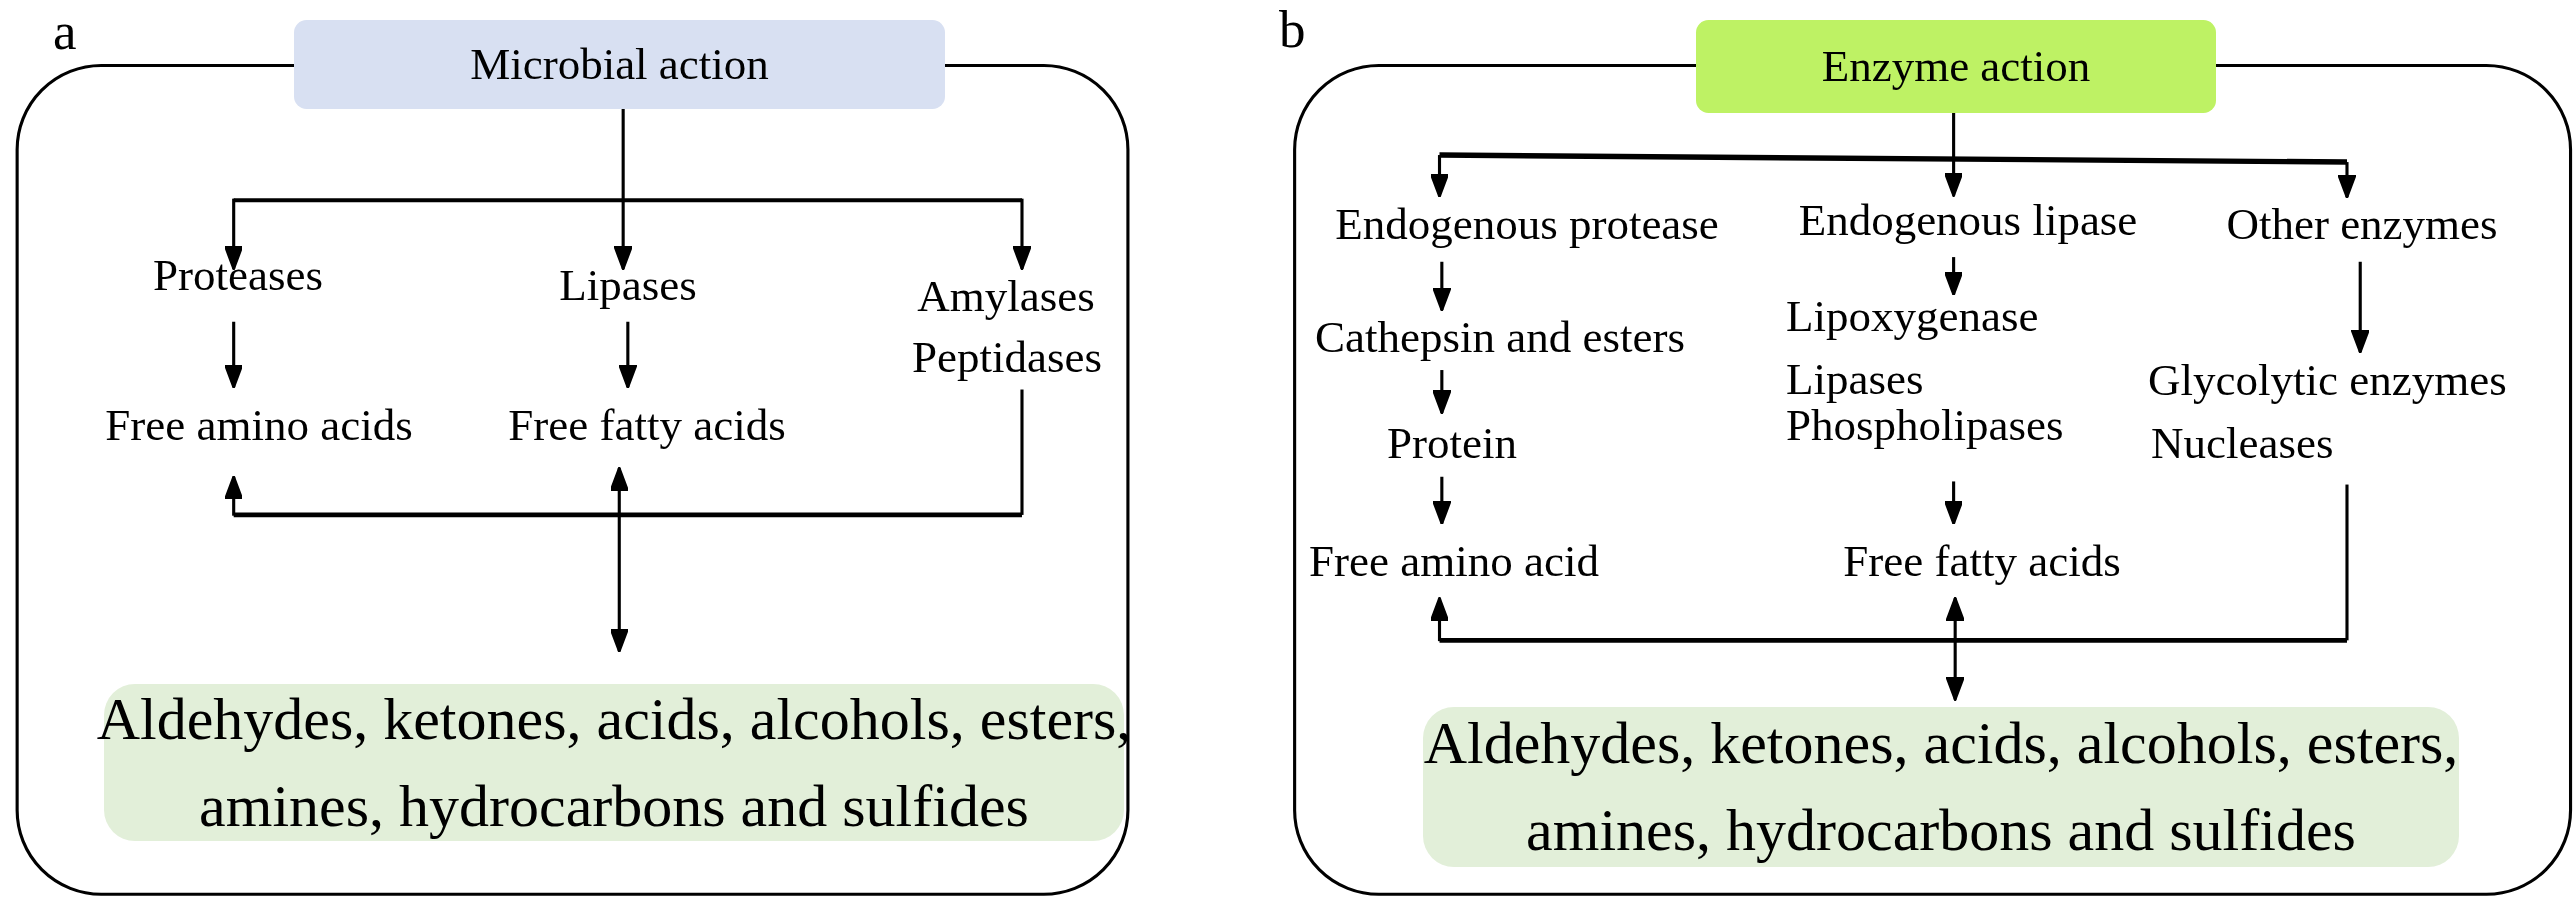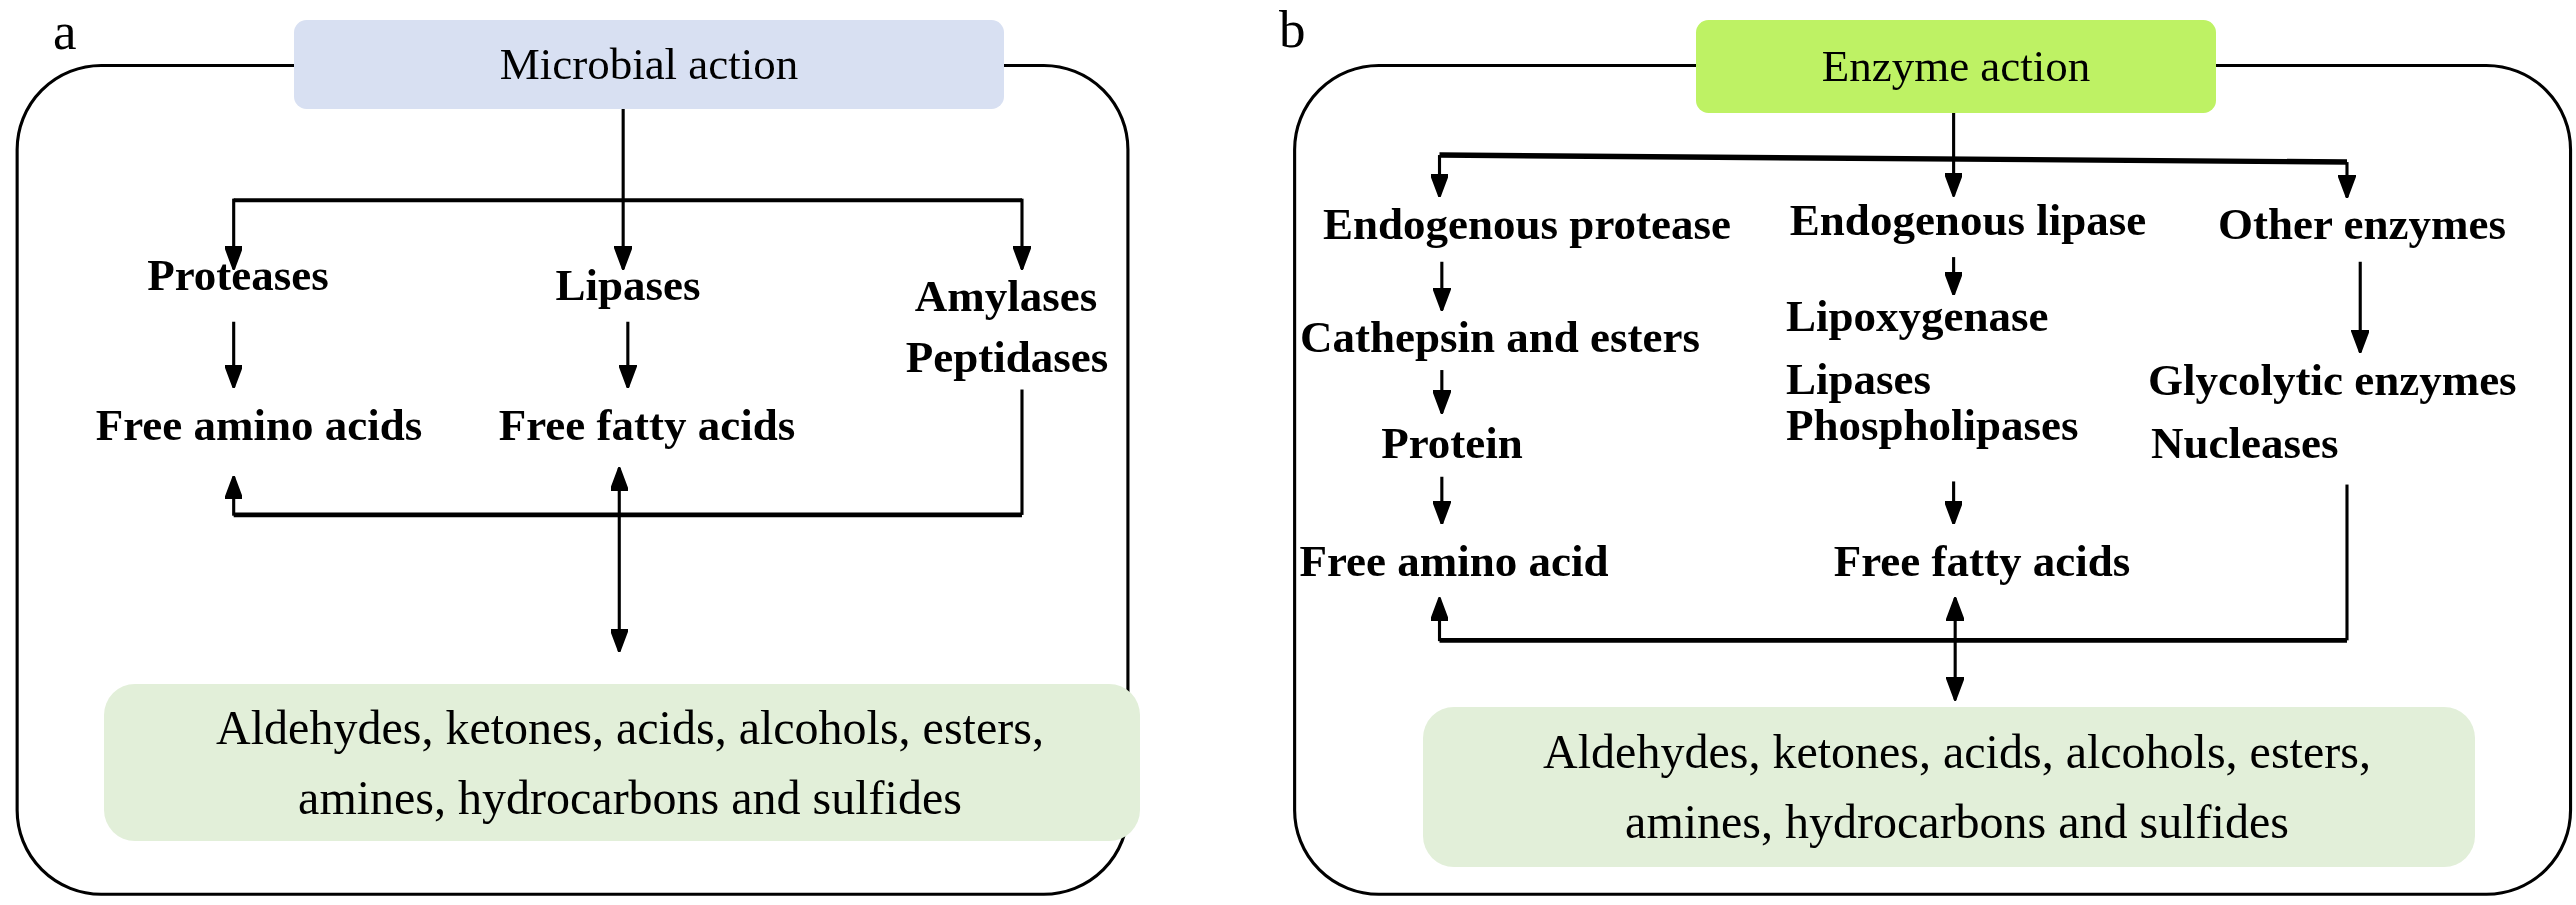--- a/index.html
+++ b/index.html
@@ -11,44 +11,42 @@
     color:#000;
     overflow:hidden;
   }
   .layer{position:absolute;left:0;top:0;}
   .lbl{
     position:absolute;
     white-space:nowrap;
     font-size:45px;
     line-height:1.12;
     color:#000;
-    font-weight:bold;
   }
   .ctr{transform:translateX(-50%);}
   .panel-letter{
     position:absolute;
     font-size:53px;
     line-height:1.1;
   }
   .hdr{
     position:absolute;
     display:flex;align-items:center;justify-content:center;
     font-size:45px;
     border-radius:12.5px;
     white-space:nowrap;
   }
   .result{
     position:absolute;
     display:flex;flex-direction:column;align-items:center;justify-content:center;
-    font-size:48px;
+    font-size:60px;
     line-height:1.45;
     border-radius:31px;
     text-align:center;
     white-space:nowrap;
-    padding-left:16px;
   }
   svg line, svg path, svg rect{stroke:#000;}
 </style>
 </head>
 <body>
 
 <div class="canvas">
 
   <svg class="layer" width="2576" height="906" viewBox="0 0 3307 1163">
     <defs>
@@ -85,21 +83,21 @@
     <line x1="2508" y1="618" x2="2508" y2="672" stroke-width="4" marker-end="url(#ah)"></line>
     <line x1="3013" y1="622" x2="3013" y2="822" stroke-width="4"></line>
     <line x1="1848" y1="822" x2="3013" y2="822" stroke-width="6"></line>
     <line x1="1848" y1="823" x2="1848" y2="768" stroke-width="4" marker-end="url(#ah)"></line>
     <line x1="2510" y1="823" x2="2510" y2="768" stroke-width="4" marker-end="url(#ah)"></line>
     <line x1="2510" y1="822" x2="2510" y2="898" stroke-width="4" marker-end="url(#ah)"></line>
   </svg>
 
   <div class="panel-letter" style="left:53px;top:1.6px;">a</div>
 
-  <div class="hdr" style="left: 294px; top: 19.5px; width: 710px; height: 89px; background-color: rgb(216, 224, 242); font-family: Liberation Serif, serif;">
+  <div class="hdr" style="left: 294px; top: 19.5px; width: 651px; height: 89px; background-color: rgb(216, 224, 242); font-family: Liberation Serif, serif;">
     <span>Microbial action</span>
   </div>
 
   <div class="lbl ctr" style="left:238px;top:250px;">Proteases</div>
   <div class="lbl ctr" style="left:628px;top:260px;">Lipases</div>
   <div class="lbl ctr" style="left:1006px;top:271px;">Amylases</div>
   <div class="lbl ctr" style="left:1007px;top:332px;">Peptidases</div>
   <div class="lbl ctr" style="left:259px;top:400px;">Free amino acids</div>
   <div class="lbl ctr" style="left:647px;top:400px;">Free fatty acids</div>
 

